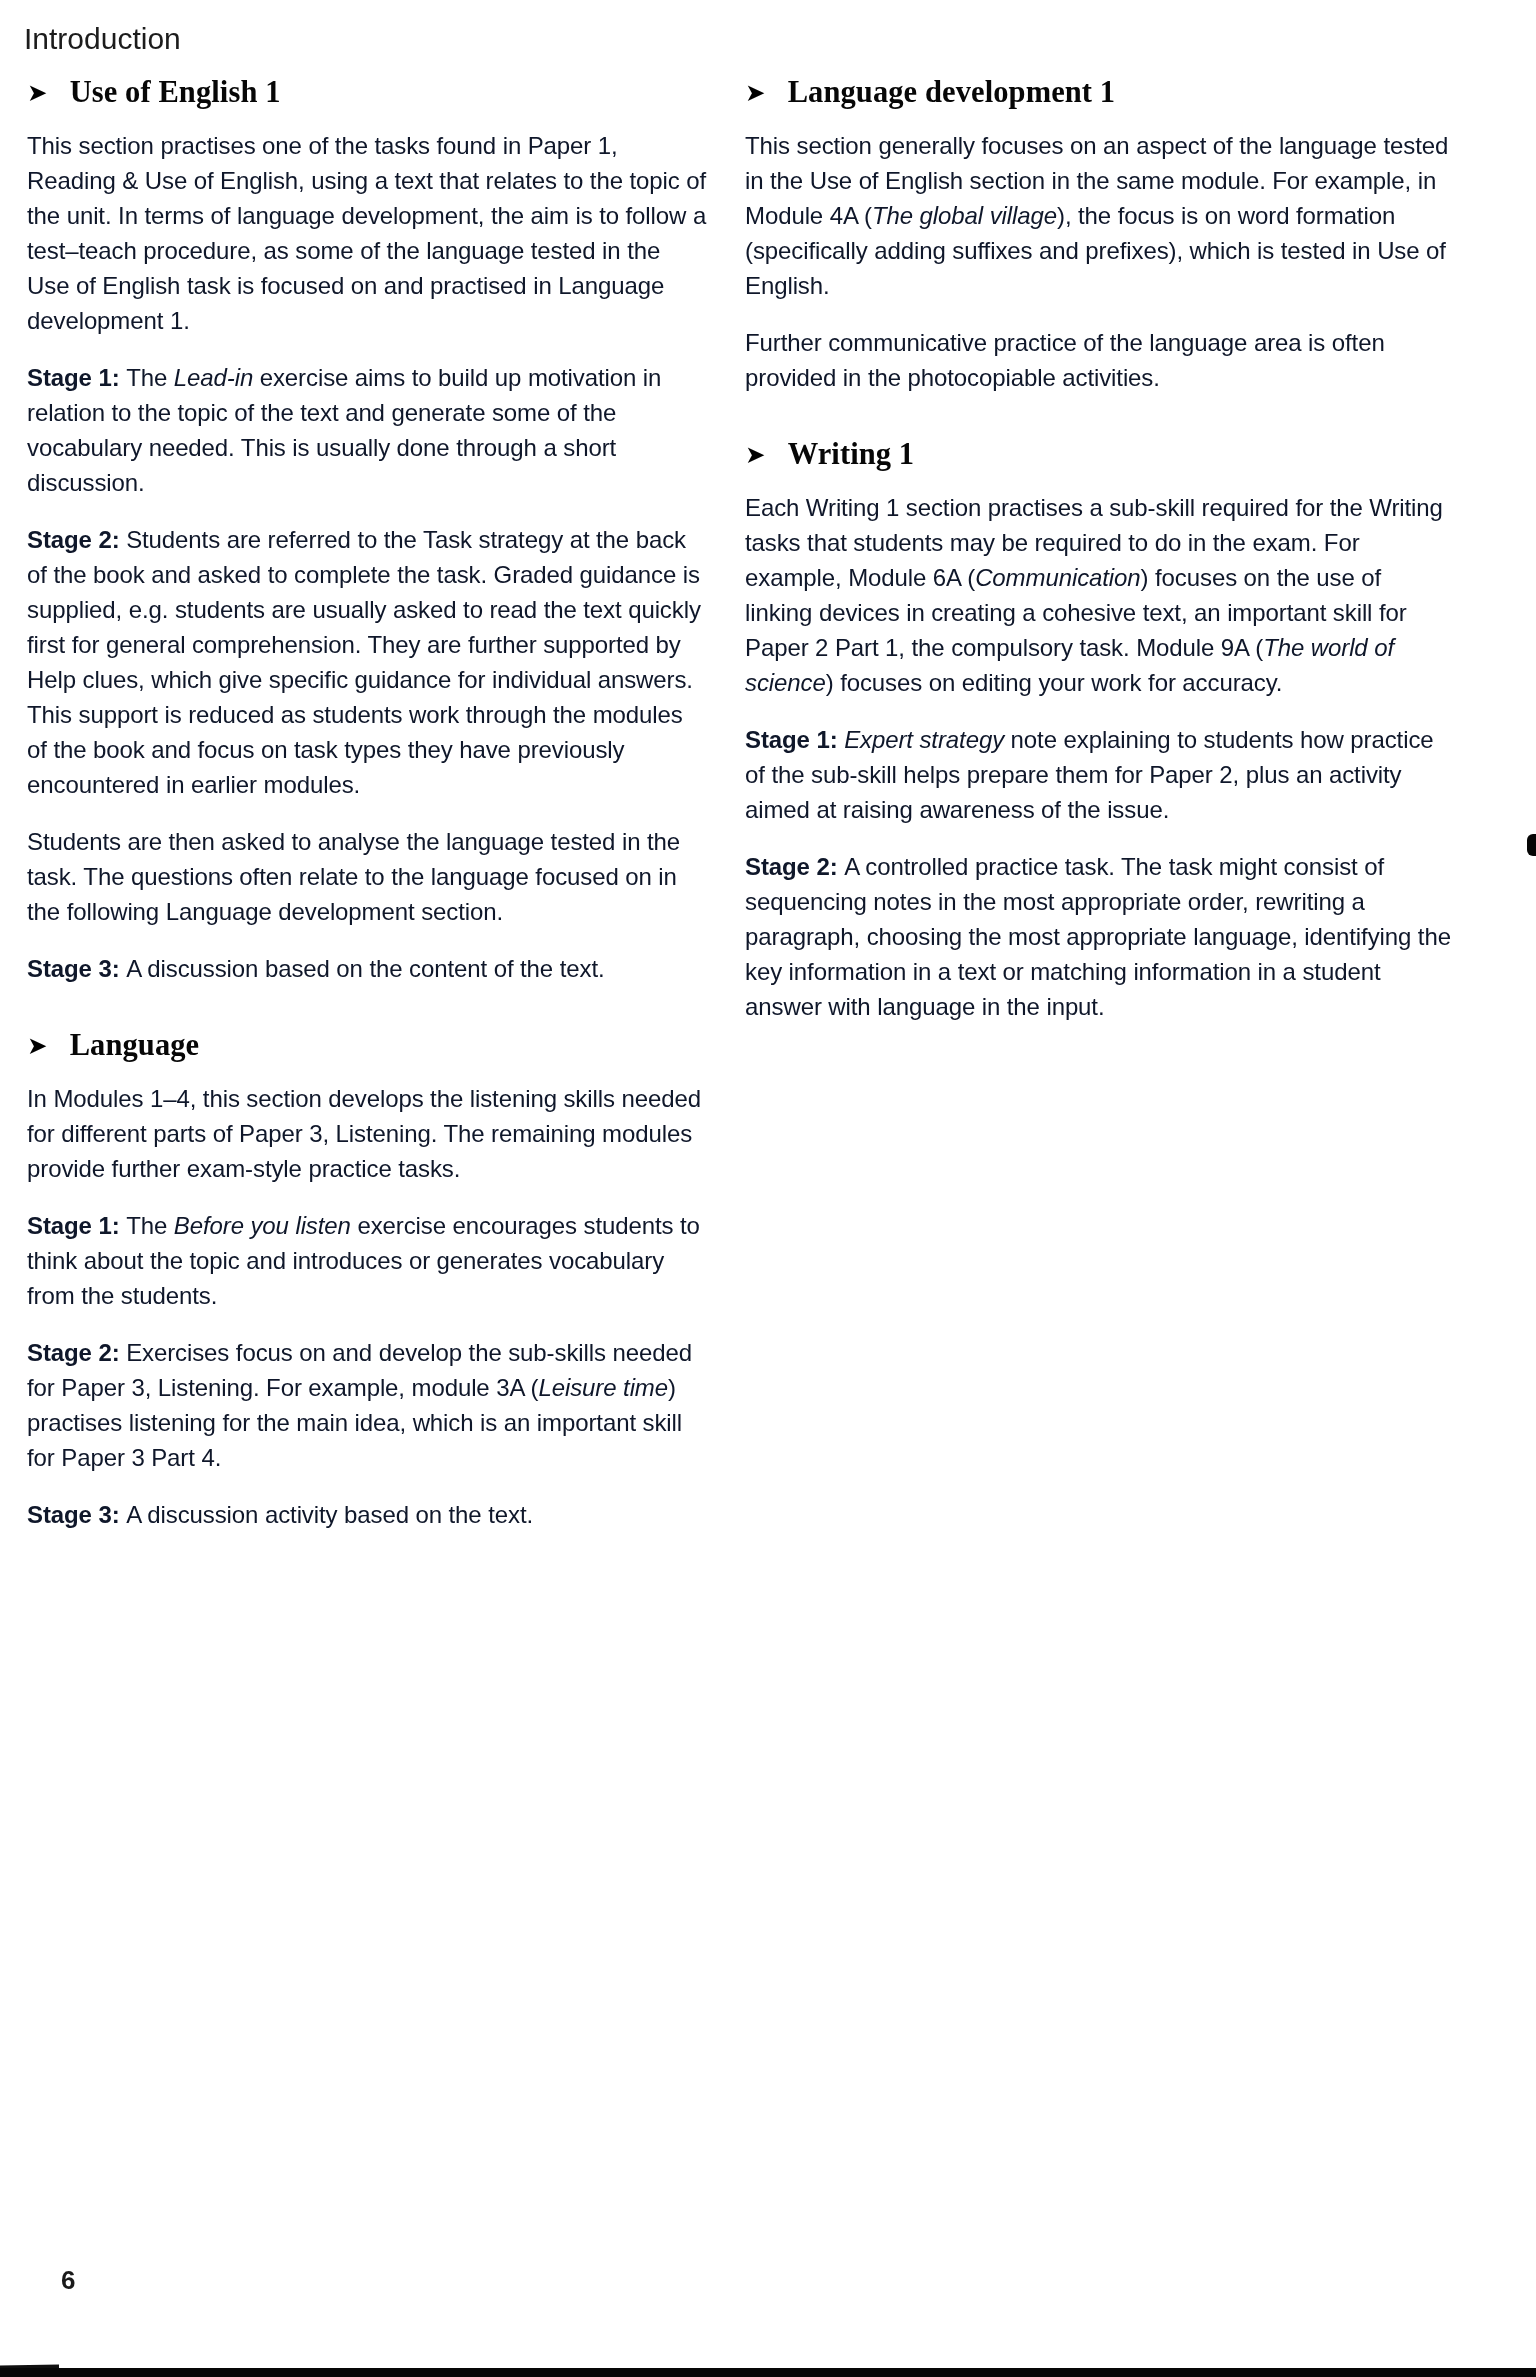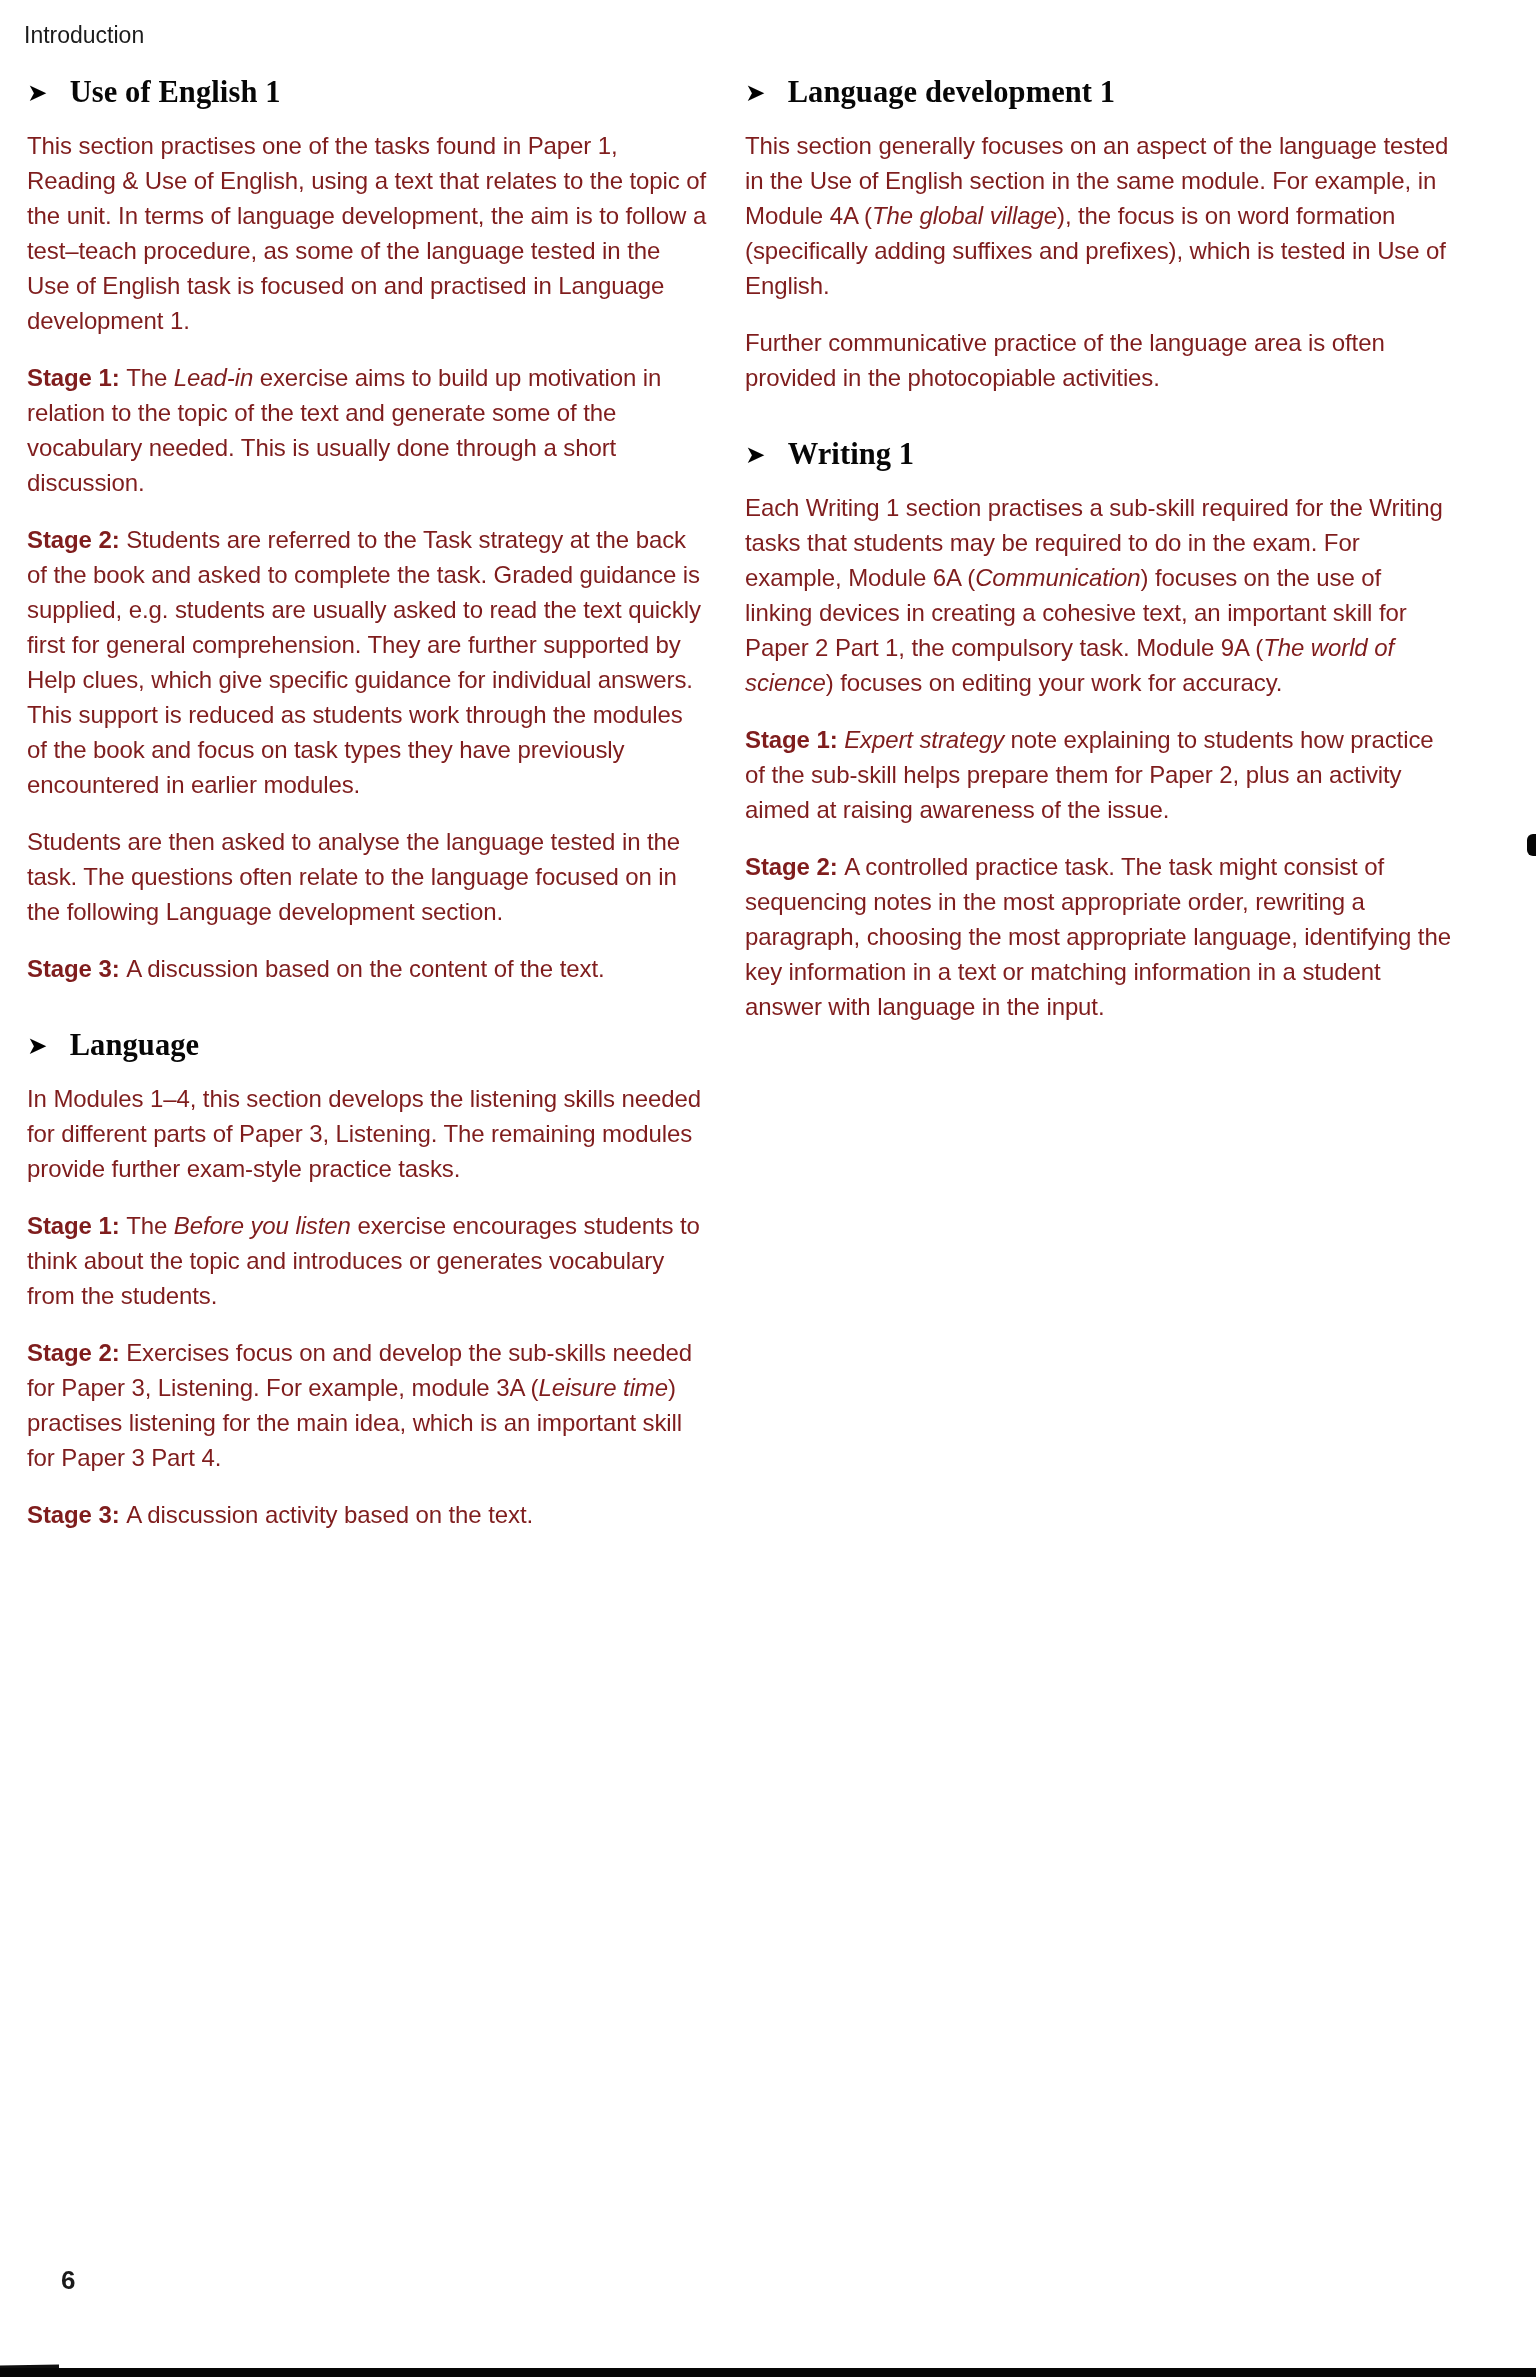--- a/index.html
+++ b/index.html
@@ -13,21 +13,21 @@
     height: 2377px;
     background: #ffffff;
     font-family: "Liberation Sans", sans-serif;
     color: #151515;
     overflow: hidden;
   }
   .running-head {
     position: absolute;
     top: 22px;
     left: 24px;
-    font-size: 23px;
+    font-size: 30px;
     color: #1c1c1c;
   }
   .columns {
     position: absolute;
     top: 68px;
     left: 27px;
     display: flex;
     gap: 37px;
   }
   .col { display: block; }
@@ -51,21 +51,21 @@
     font-size: 24.5px;
     position: relative;
     top: -1.5px;
     color: #000;
   }
   .col p {
     margin: 0 0 22px 0;
     font-size: 24px;
     line-height: 35px;
     letter-spacing: -0.1px;
-    color: #7f1d1d;
+    color: #0f172a;
   }
 
   .page-number {
     position: absolute;
     left: 61px;
     top: 2265px;
     font-size: 26px;
     font-weight: 600;
     color: #1a1a1a;
   }

